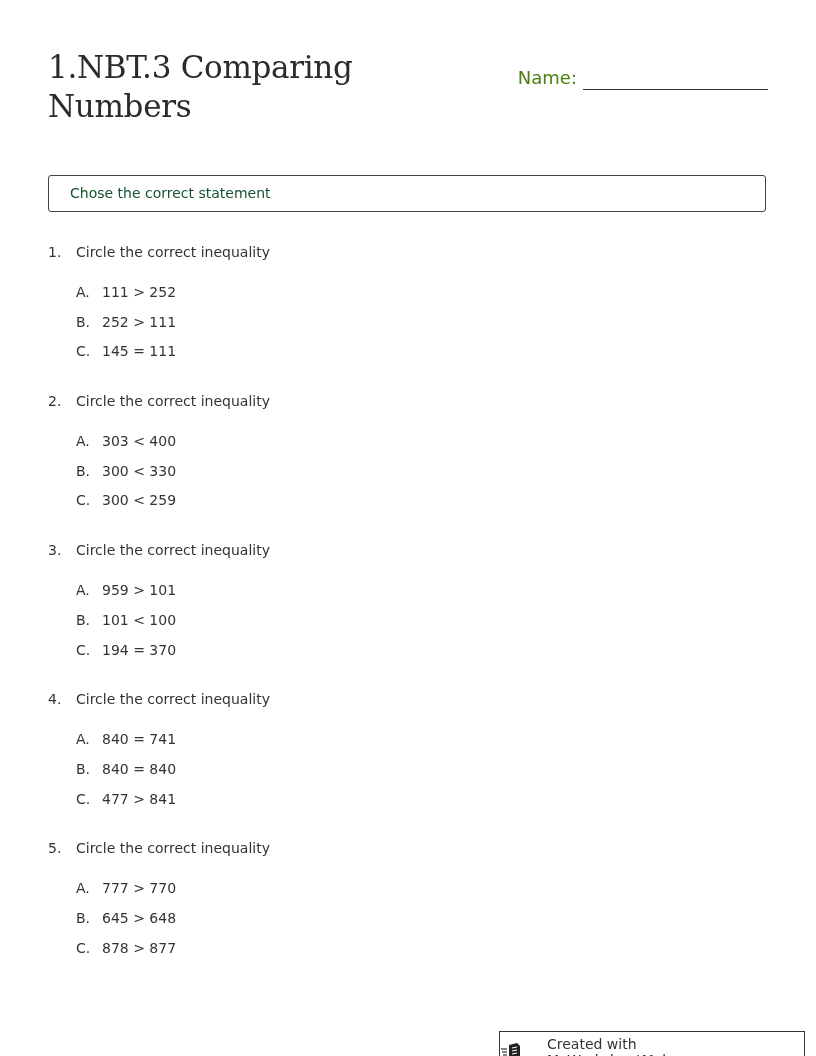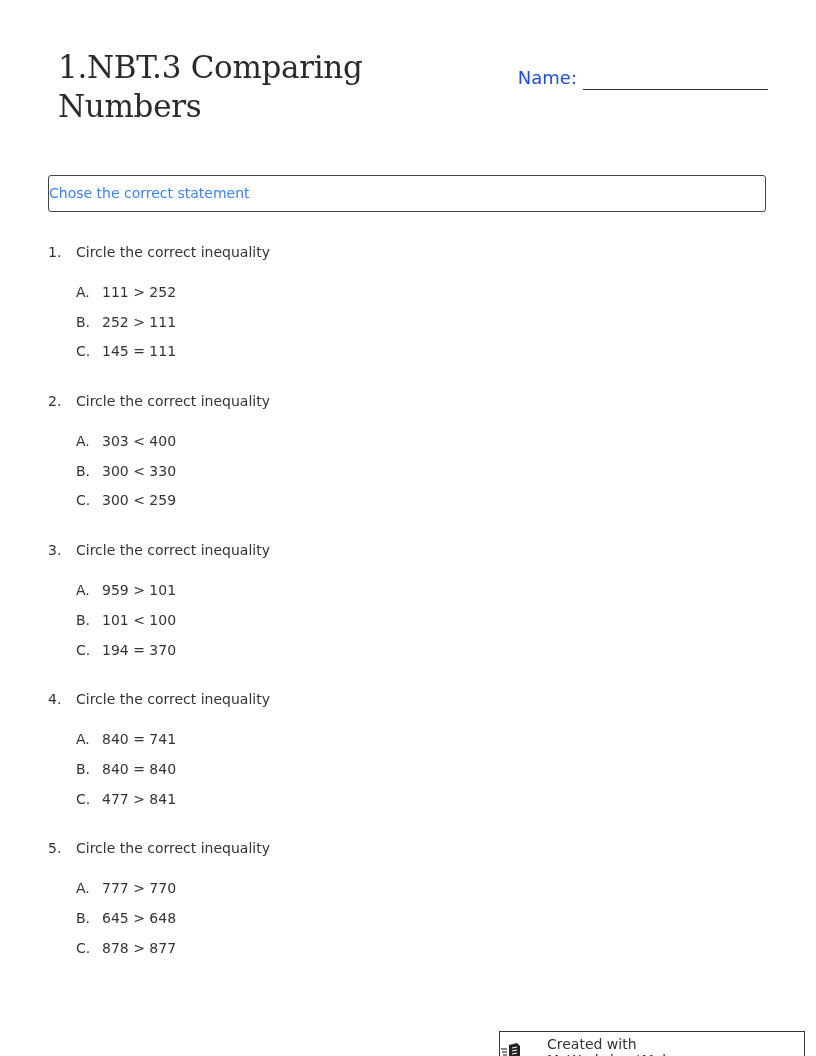--- a/index.html
+++ b/index.html
@@ -1,32 +1,32 @@
 <!DOCTYPE html>
 <html><head>
   <meta charset="utf-8">
   <style>
     html, body { margin: 0; padding: 0; background: #ffffff; }
     body {
       width: 816px; height: 1056px; position: relative; overflow: hidden;
       font-family: "DejaVu Sans", sans-serif; color: #333333;
     }
     .title {
-      position: absolute; left: 58px; top: 48px; width: 360px;
+      position: absolute; left: 48px; top: 48px; width: 360px;
       font-family: "DejaVu Serif", serif; font-size: 31px; line-height: 39px;
       color: #2b2b2b; letter-spacing: -0.3px;
     }
     .fields { position: absolute; top: 52px; right: 48px; }
     .field-row { display: flex; align-items: flex-end; justify-content: flex-end; height: 38px; }
-    .field-label { font-size: 18px; color: #1d4ed8; margin-right: 6px; line-height: 24px; }
+    .field-label { font-size: 18px; color: #4d7c0f; margin-right: 6px; line-height: 24px; }
     .field-line { width: 185px; border-bottom: 1px solid #333; height: 24px; }
     .instructions {
       position: absolute; left: 48px; top: 175px; width: 718px; height: 37px;
       border: 1px solid #444; border-radius: 3px; box-sizing: border-box;
-      font-size: 14px; line-height: 35px; padding-left: 0; color: #3b82f6;
+      font-size: 14px; line-height: 35px; padding-left: 21px; color: #14532d;
     }
     .questions { position: absolute; left: 48px; top: 242px; width: 720px; }
     .question { margin-bottom: 20px; }
     .q-head { display: flex; font-size: 14px; line-height: 20px; height: 20px; }
     .q-num { width: 28px; }
     .options { margin-top: 20px; }
     .option { display: flex; font-size: 14px; line-height: 20px; height: 29.7px; padding-left: 28px; }
     .opt-letter { width: 26px; }
     .footer {
       position: absolute; left: 499px; top: 1003px; width: 306px; height: 42px;

